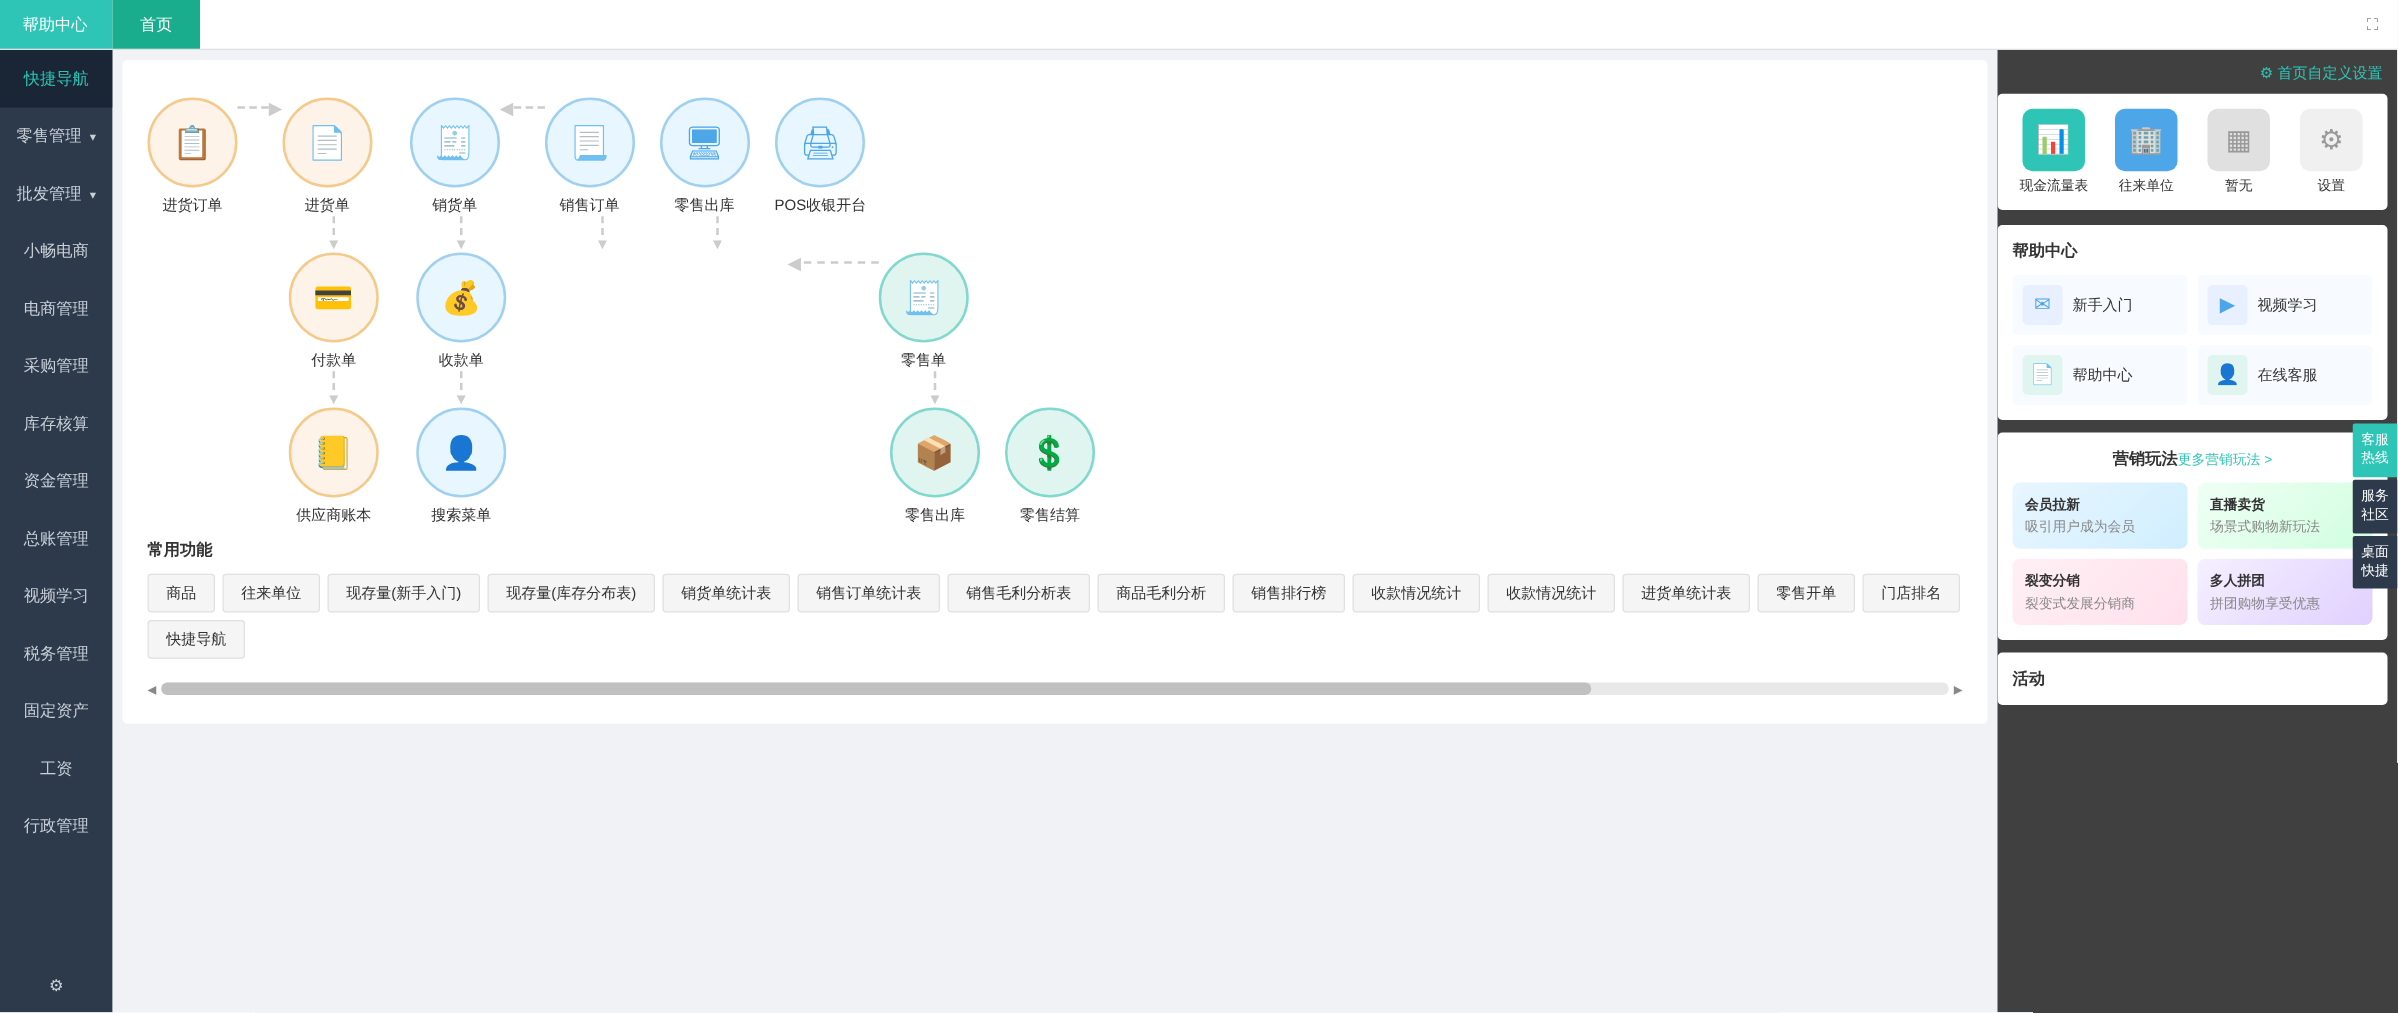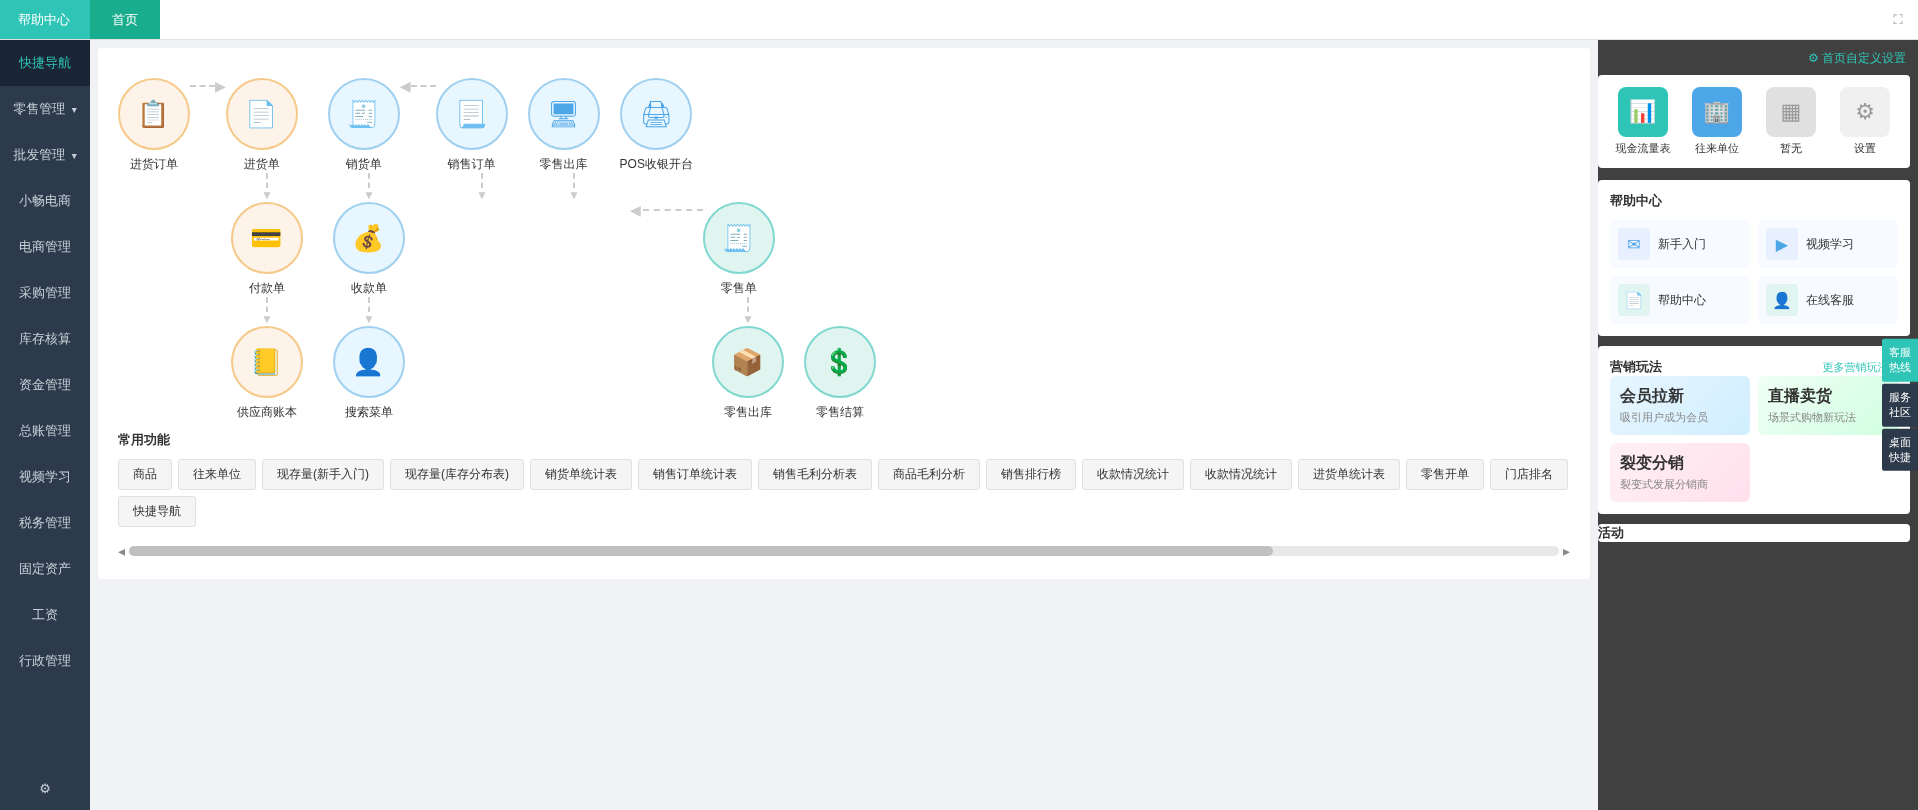--- a/index.html
+++ b/index.html
@@ -69,33 +69,33 @@
     .help-section h4 { font-size: 13px; color: #333; margin-bottom: 10px; font-weight: bold; }
     .help-grid { display: grid; grid-template-columns: 1fr 1fr; gap: 8px; }
     .help-item { display: flex; align-items: center; gap: 8px; padding: 8px; background: #f7fbff; border-radius: 4px; cursor: pointer; }
     .help-item-icon { width: 32px; height: 32px; border-radius: 4px; display: flex; align-items: center; justify-content: center; font-size: 16px; }
     .help-item-icon.blue { background: #e8f0ff; color: #4da6e8; }
     .help-item-icon.teal { background: #e0f5f0; color: #2ec5b6; }
     .help-item-label { font-size: 12px; color: #333; }
 
     
     .marketing-section { background: #fff; border-radius: 4px; padding: 12px; margin-bottom: 10px; }
-    .marketing-header { display: flex; justify-content: space-between; align-items: center; }
+    .marketing-header { display: flex; justify-content: center; align-items: center; margin-bottom: 10px; }
     .marketing-header h4 { font-size: 13px; color: #333; font-weight: bold; }
     .marketing-more { font-size: 11px; color: #2ec5b6; cursor: pointer; }
     .marketing-grid { display: grid; grid-template-columns: 1fr 1fr; gap: 8px; }
     .marketing-item { background: linear-gradient(135deg, #e8f6ff, #d0eeff); border-radius: 6px; padding: 10px; cursor: pointer; }
     .marketing-item.pink { background: linear-gradient(135deg, #fff0f5, #ffe0ec); }
     .marketing-item.green { background: linear-gradient(135deg, #f0fff5, #d0ffe0); }
     .marketing-item.purple { background: linear-gradient(135deg, #f5f0ff, #e0d0ff); }
-    .marketing-item-title { font-size: 16px; color: #333; font-weight: bold; margin-bottom: 3px; }
+    .marketing-item-title { font-size: 11px; color: #333; font-weight: bold; margin-bottom: 3px; }
     .marketing-item-sub { font-size: 11px; color: #888; }
 
     
-    .activity-section { background: #fff; border-radius: 4px; }
+    .activity-section { background: #fff; border-radius: 4px; padding: 12px; }
     .activity-section h4 { font-size: 13px; color: #333; font-weight: bold; }
 
     
     .right-float { position: fixed; right: 0; top: 50%; transform: translateY(-50%); display: flex; flex-direction: column; gap: 2px; z-index: 100; }
     .float-btn { background: #2ec5b6; color: #fff; padding: 6px 6px; font-size: 11px; text-align: center; cursor: pointer; writing-mode: horizontal-tb; border-radius: 2px 0 0 2px; line-height: 1.4; width: 36px; }
     .float-btn.dark { background: #2d3a4b; }
 
     
     .flow-wrapper { padding: 10px 0; }
     .flow-node-wrap { display: flex; flex-direction: column; align-items: center; }
@@ -411,20 +411,24 @@
             <div class="marketing-item-sub">吸引用户成为会员</div>
           </div>
           <div class="marketing-item green">
             <div class="marketing-item-title">直播卖货</div>
             <div class="marketing-item-sub">场景式购物新玩法</div>
           </div>
           <div class="marketing-item pink">
             <div class="marketing-item-title">裂变分销</div>
             <div class="marketing-item-sub">裂变式发展分销商</div>
           </div>
+          <div class="marketing-item purple">
+            <div class="marketing-item-title">多人拼团</div>
+            <div class="marketing-item-sub">拼团购物享受优惠</div>
+          </div>
         </div>
       </div>
 
       <div class="activity-section">
         <h4>活动</h4>
       </div>
     </div>
   </div>
 </div>
 

